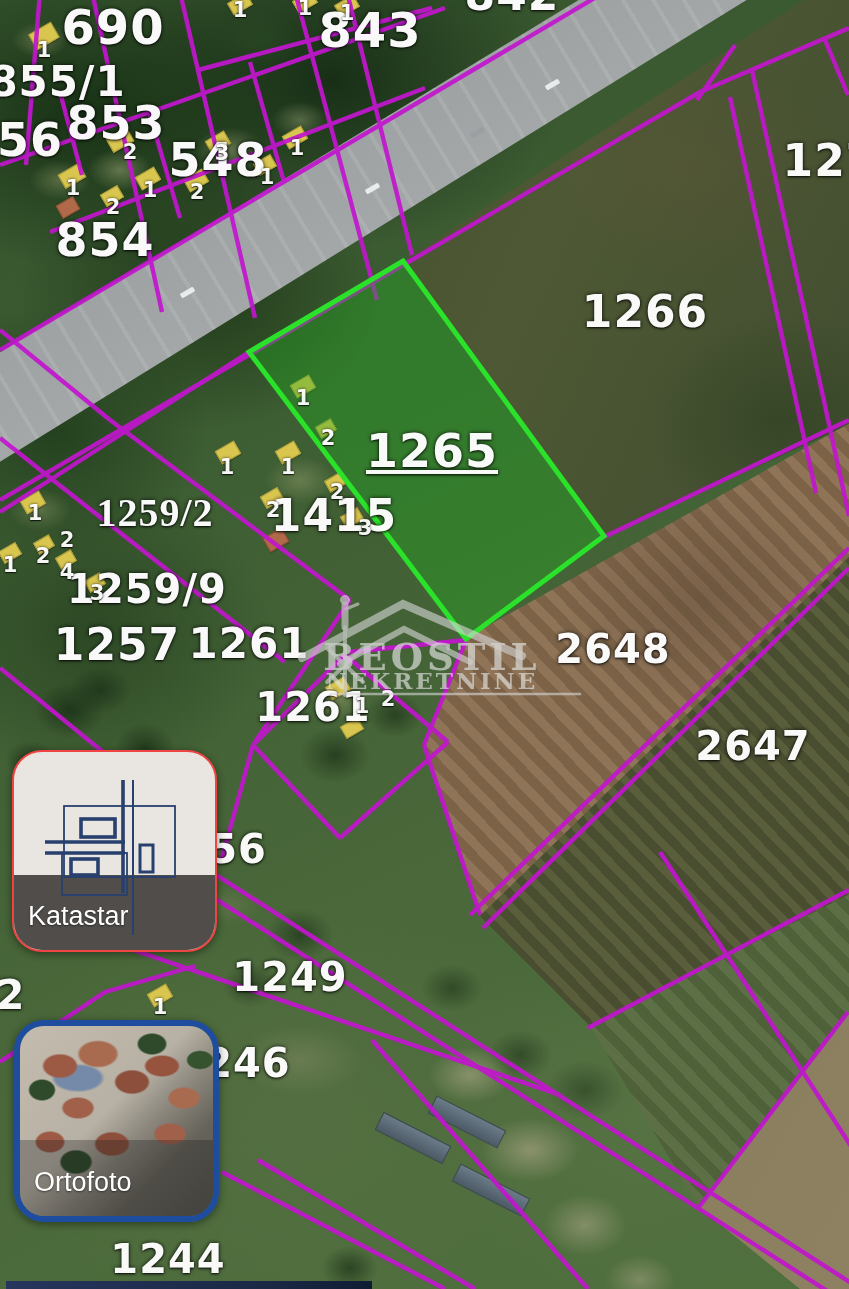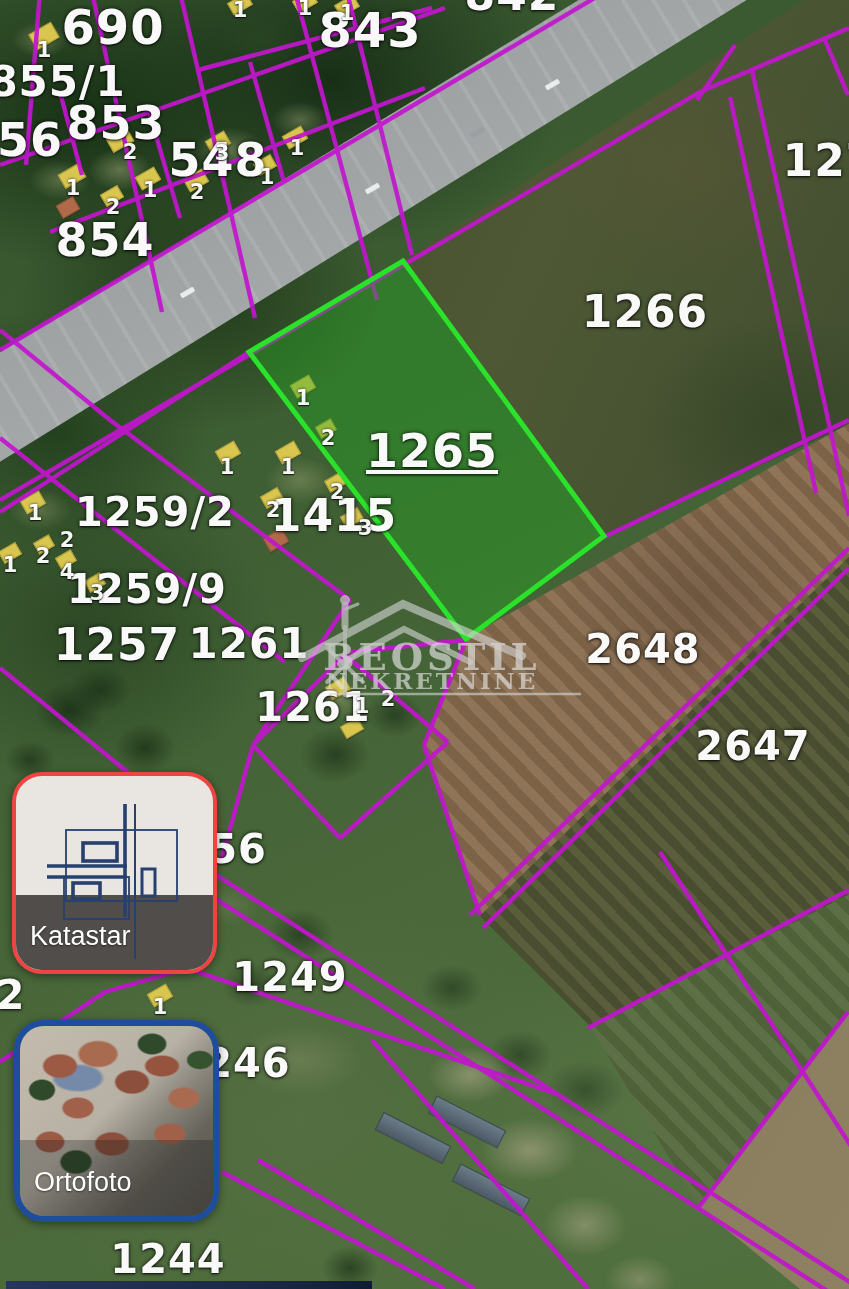--- a/index.html
+++ b/index.html
@@ -82,21 +82,21 @@
     font-weight:bold;white-space:nowrap;opacity:.97;letter-spacing:1px;
     text-shadow:0 0 4px rgba(0,0,0,.85),0 1px 2px rgba(0,0,0,.7);}
   .bnum{position:absolute;transform:translate(-50%,-50%);color:#fff;
     font-weight:bold;font-size:21px;opacity:.95;
     text-shadow:0 0 3px rgba(0,0,0,.8),0 1px 1px rgba(0,0,0,.7);}
   
   #watermark{position:absolute;left:280px;top:575px;width:330px;height:140px;opacity:.82;}
   
   .layer-btn{position:absolute;width:205px;height:202px;border-radius:30px;
     overflow:hidden;cursor:pointer;box-shadow:0 2px 8px rgba(0,0,0,.45);}
-  #btn-katastar{left:12px;top:772px;border:4px solid #ef4444;background:#e9e6e2;}
+  #btn-katastar{left:12px;top:750px;border:2px solid #ef4444;background:#e9e6e2;}
   #btn-ortofoto{left:14px;top:1020px;border:6px solid #1e4da0;}
   .btn-band{position:absolute;left:0;right:0;bottom:0;height:75px;
     background:rgba(72,69,66,.95);}
   .btn-label{position:absolute;left:14px;bottom:18px;color:#fff;font-size:27px;
     font-family:"Liberation Sans",sans-serif;font-weight:400;
     text-shadow:0 1px 2px rgba(0,0,0,.5);}
   #kat-icon{position:absolute;left:0;top:0;}
   .orto-photo{position:absolute;inset:0;background:
     radial-gradient(26px 18px at 40px 40px,#9c5a44 0 60%,transparent 70%),
     radial-gradient(30px 20px at 78px 28px,#a86b50 0 60%,transparent 70%),
@@ -228,26 +228,26 @@
       <span class="plabel" style="left: 370px; top: 30px; font-size: 48px;">843</span>
       <span class="plabel" style="left: 512px; top: -6px; font-size: 44px;">842</span>
       <span class="plabel" style="left: 57px; top: 81px; font-size: 42px;">855/1</span>
       <span class="plabel" style="left: 30px; top: 140px; font-size: 46px;">56</span>
       <span class="plabel" style="left: 116px; top: 123px; font-size: 46px;">853</span>
       <span class="plabel" style="left: 218px; top: 160px; font-size: 46px;">548</span>
       <span class="plabel" style="left: 105px; top: 240px; font-size: 46px;">854</span>
       <span class="plabel" style="left: 830px; top: 160px; font-size: 44px;">127</span>
       <span class="plabel" style="left: 645px; top: 311px; font-size: 44px;">1266</span>
       <span class="plabel" style="left: 432px; top: 451px; font-size: 46px; text-decoration: underline;">1265</span>
-      <span class="plabel" style="left: 155px; top: 512px; font-size: 40px;">1259/2</span>
+      <span class="plabel" style="left: 155px; top: 512px; font-size: 40px; font-family: Liberation Serif, serif;">1259/2</span>
       <span class="plabel" style="left: 334px; top: 515px; font-size: 44px;">1415</span>
       <span class="plabel" style="left: 147px; top: 589px; font-size: 40px;">1259/9</span>
       <span class="plabel" style="left: 117px; top: 644px; font-size: 44px;">1257</span>
       <span class="plabel" style="left: 249px; top: 643px; font-size: 42px;">1261</span>
-      <span class="plabel" style="left: 613px; top: 649px; font-size: 40px; margin-left: 30px;">2648</span>
+      <span class="plabel" style="left: 613px; top: 649px; font-size: 40px;">2648</span>
       <span class="plabel" style="left: 753px; top: 746px; font-size: 40px;">2647</span>
       <span class="plabel" style="left: 313px; top: 707px; font-size: 40px;">1261</span>
       <span class="plabel" style="left: 238px; top: 849px; font-size: 40px;">56</span>
       <span class="plabel" style="left: 290px; top: 977px; font-size: 40px;">1249</span>
       <span class="plabel" style="left: 11px; top: 995px; font-size: 40px;">2</span>
       <span class="plabel" style="left: 233px; top: 1063px; font-size: 40px;">1246</span>
       <span class="plabel" style="left: 168px; top: 1259px; font-size: 40px;">1244</span>
       <span class="bnum" style="left: 44px; top: 50px;">1</span>
       <span class="bnum" style="left: 240px; top: 10px;">1</span>
       <span class="bnum" style="left: 305px; top: 8px;">1</span>

